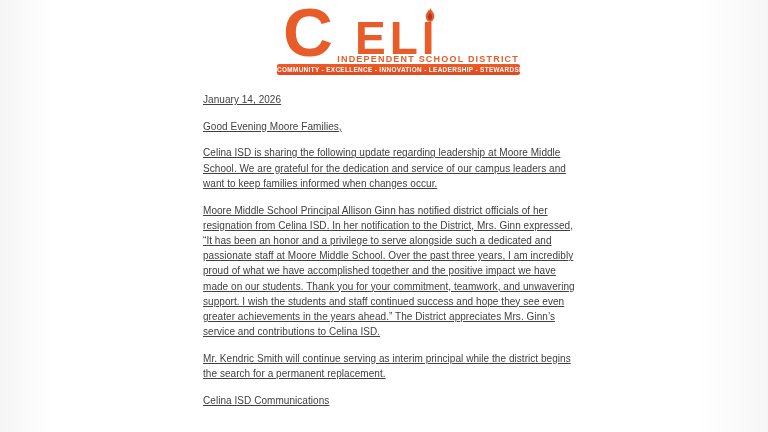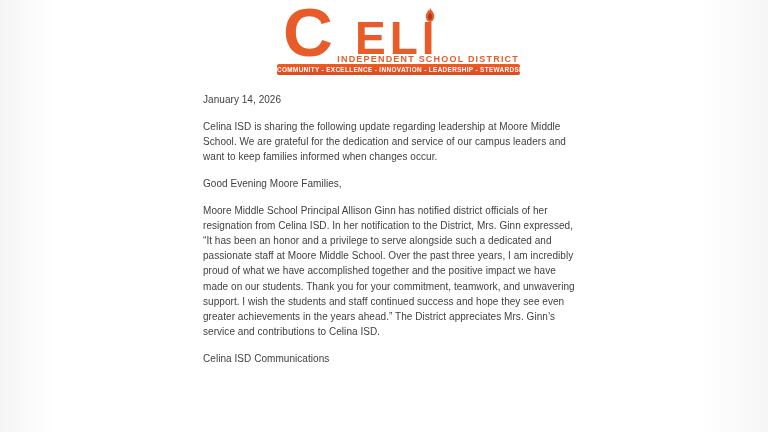--- a/index.html
+++ b/index.html
@@ -83,37 +83,38 @@
   .letter {
     position: absolute;
     left: 203px;
     top: 92px;
     width: 376px;
     color: #414141;
     font-size: 10px;
     line-height: 15.2px;
     letter-spacing: 0.05px;
   }
-  .letter p { margin: 0 0 11.5px 0; }
+  .letter p { margin: 0 0 11.5px 0; text-decoration: underline; }
 </style>
 </head>
 <body>
 
 <div class="logo">
   <span class="big-c">C</span>
   <span class="elina">
     <span>EL</span>
       <span class="i-holder"><svg class="flame" viewBox="0 0 24 32" xmlns="http://www.w3.org/2000/svg">
           <path d="M12 1 C14 7 20 10 20 17 C20 23.5 16.5 28 12 28 C7.5 28 4 23.5 4 17 C4 12 8 9.5 9.5 4.5 C10.5 7.5 11.5 8.5 12 1 Z" fill="#e75c28"></path>
           <path d="M12 10 C13 13 16 14.5 16 18.5 C16 22 14.2 24.5 12 24.5 C9.8 24.5 8 22 8 18.5 C8 15.5 11 13 12 10 Z" fill="#b7341f"></path>
         </svg><span>I</span></span>
   </span>
   <span class="logo-subtitle">INDEPENDENT SCHOOL DISTRICT</span>
   <div class="motto-banner">COMMUNITY - EXCELLENCE - INNOVATION - LEADERSHIP - STEWARDSHIP</div>
 </div>
 
 <main class="letter">
   <p>January 14, 2026</p>
+  <p>Good Evening Moore Families,</p>
   <p>Celina ISD is sharing the following update regarding leadership at Moore Middle School. We are grateful for the dedication and service of our campus leaders and want to keep families informed when changes occur.</p>
-  <p>Good Evening Moore Families,</p>
   <p>Moore Middle School Principal Allison Ginn has notified district officials of her resignation from Celina ISD. In her notification to the District, Mrs. Ginn expressed, “It has been an honor and a privilege to serve alongside such a dedicated and passionate staff at Moore Middle School. Over the past three years, I am incredibly proud of what we have accomplished together and the positive impact we have made on our students. Thank you for your commitment, teamwork, and unwavering support. I wish the students and staff continued success and hope they see even greater achievements in the years ahead.” The District appreciates Mrs. Ginn’s service and contributions to Celina ISD.</p>
+  <p>Mr. Kendric Smith will continue serving as interim principal while the district begins the search for a permanent replacement.</p>
   <p>Celina ISD Communications</p>
 </main>
 
 </body></html>

